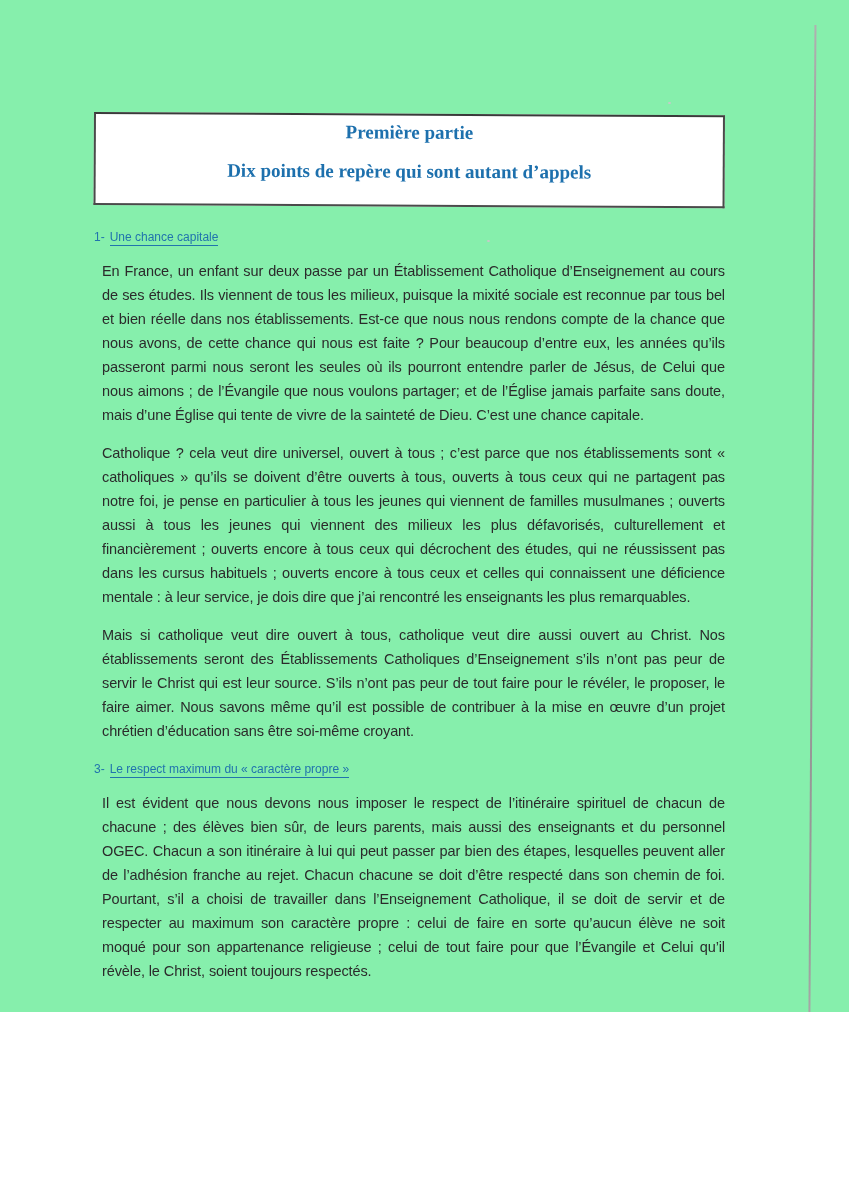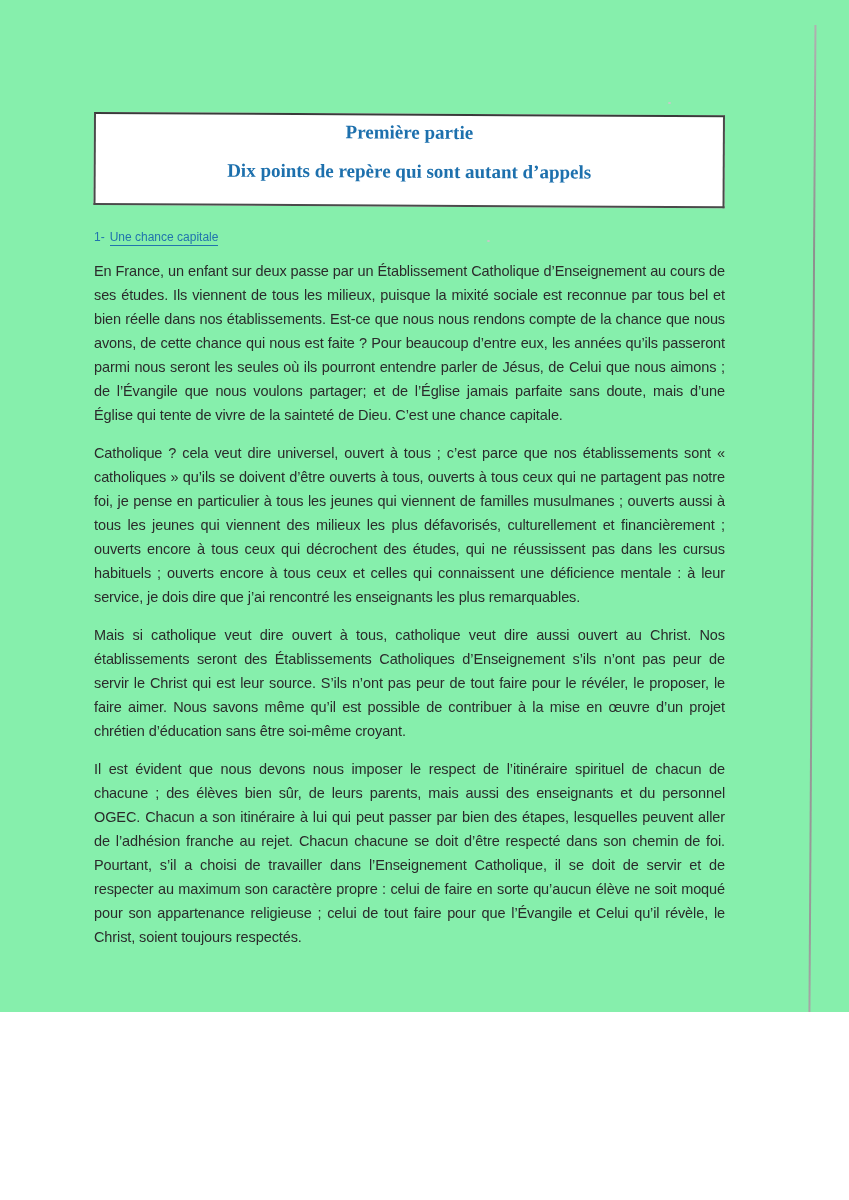--- a/index.html
+++ b/index.html
@@ -74,21 +74,21 @@
     letter-spacing: 0;
   }
   .sec-heading.first { margin-top: 20px; }
   .sec-num { margin-right: 5px; }
   .u {
     border-bottom: 1.3px solid #2174ad;
     padding-bottom: 1px;
   }
   .suffix { margin-left: 4px; }
   .body-p {
-    margin: 10px 0 14px 0;
+    margin: 10px 0 14px 8px;
     text-align: justify;
   }
   .page-number {
     position: absolute;
     left: 94px;
     top: 1056px;
     width: 610px;
     text-align: center;
     font-size: 14.5px;
     color: #2b2b2b;
@@ -111,19 +111,22 @@
     </div>
 
     <div class="sec-heading first">
       <span class="sec-num">1-</span><span class="u">Une chance capitale</span>
     </div>
     <p class="body-p">En France, un enfant sur deux passe par un Établissement Catholique d’Enseignement au cours de ses études. Ils viennent de tous les milieux, puisque la mixité sociale est reconnue par tous bel et bien réelle dans nos établissements. Est-ce que nous nous rendons compte de la chance que nous avons, de cette chance qui nous est faite ? Pour beaucoup d’entre eux, les années qu’ils passeront parmi nous seront les seules où ils pourront entendre parler de Jésus, de Celui que nous aimons ; de l’Évangile que nous voulons partager; et de l’Église jamais parfaite sans doute, mais d’une Église qui tente de vivre de la sainteté de Dieu. C’est une chance capitale.</p>
 
     <p class="body-p">Catholique ? cela veut dire universel, ouvert à tous ; c’est parce que nos établissements sont « catholiques » qu’ils se doivent d’être ouverts à tous, ouverts à tous ceux qui ne partagent pas notre foi, je pense en particulier à tous les jeunes qui viennent de familles musulmanes ; ouverts aussi à tous les jeunes qui viennent des milieux les plus défavorisés, culturellement et financièrement ; ouverts encore à tous ceux qui décrochent des études, qui ne réussissent pas dans les cursus habituels ; ouverts encore à tous ceux et celles qui connaissent une déficience mentale : à leur service, je dois dire que j’ai rencontré les enseignants les plus remarquables.</p>
     <p class="body-p">Mais si catholique veut dire ouvert à tous, catholique veut dire aussi ouvert au Christ. Nos établissements seront des Établissements Catholiques d’Enseignement s’ils n’ont pas peur de servir le Christ qui est leur source. S’ils n’ont pas peur de tout faire pour le révéler, le proposer, le faire aimer. Nous savons même qu’il est possible de contribuer à la mise en œuvre d’un projet chrétien d’éducation sans être soi-même croyant.</p>
 
+    <div class="sec-heading">
+      <span class="sec-num">3-</span><span class="u">Le respect maximum du « caractère propre »</span>
+    </div>
     <p class="body-p">Il est évident que nous devons nous imposer le respect de l’itinéraire spirituel de chacun de chacune ; des élèves bien sûr, de leurs parents, mais aussi des enseignants et du personnel OGEC. Chacun a son itinéraire à lui qui peut passer par bien des étapes, lesquelles peuvent aller de l’adhésion franche au rejet. Chacun chacune se doit d’être respecté dans son chemin de foi. Pourtant, s’il a choisi de travailler dans l’Enseignement Catholique, il se doit de servir et de respecter au maximum son caractère propre : celui de faire en sorte qu’aucun élève ne soit moqué pour son appartenance religieuse ; celui de tout faire pour que l’Évangile et Celui qu’il révèle, le Christ, soient toujours respectés.</p>
 
   </div>
 
   <div class="page-number">2</div>
 
 </div>
 
 </body></html>

